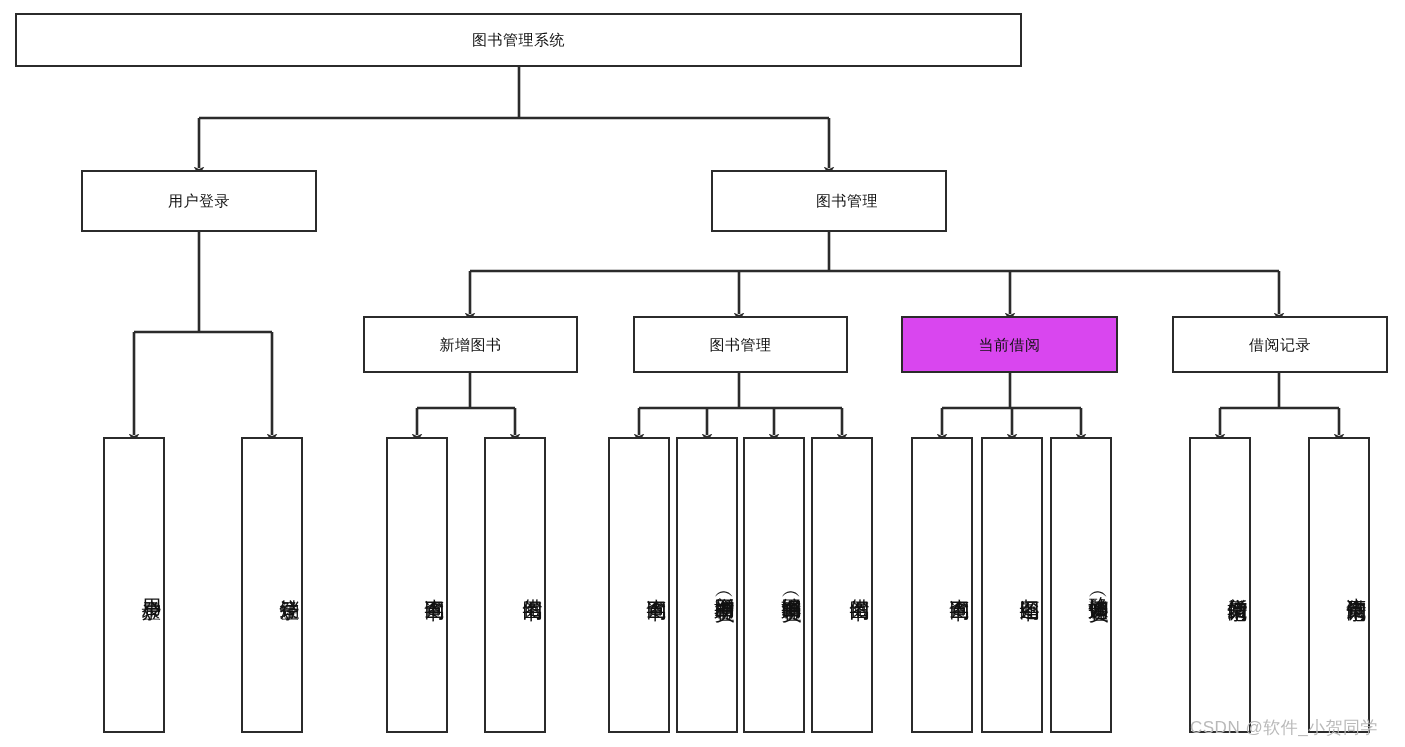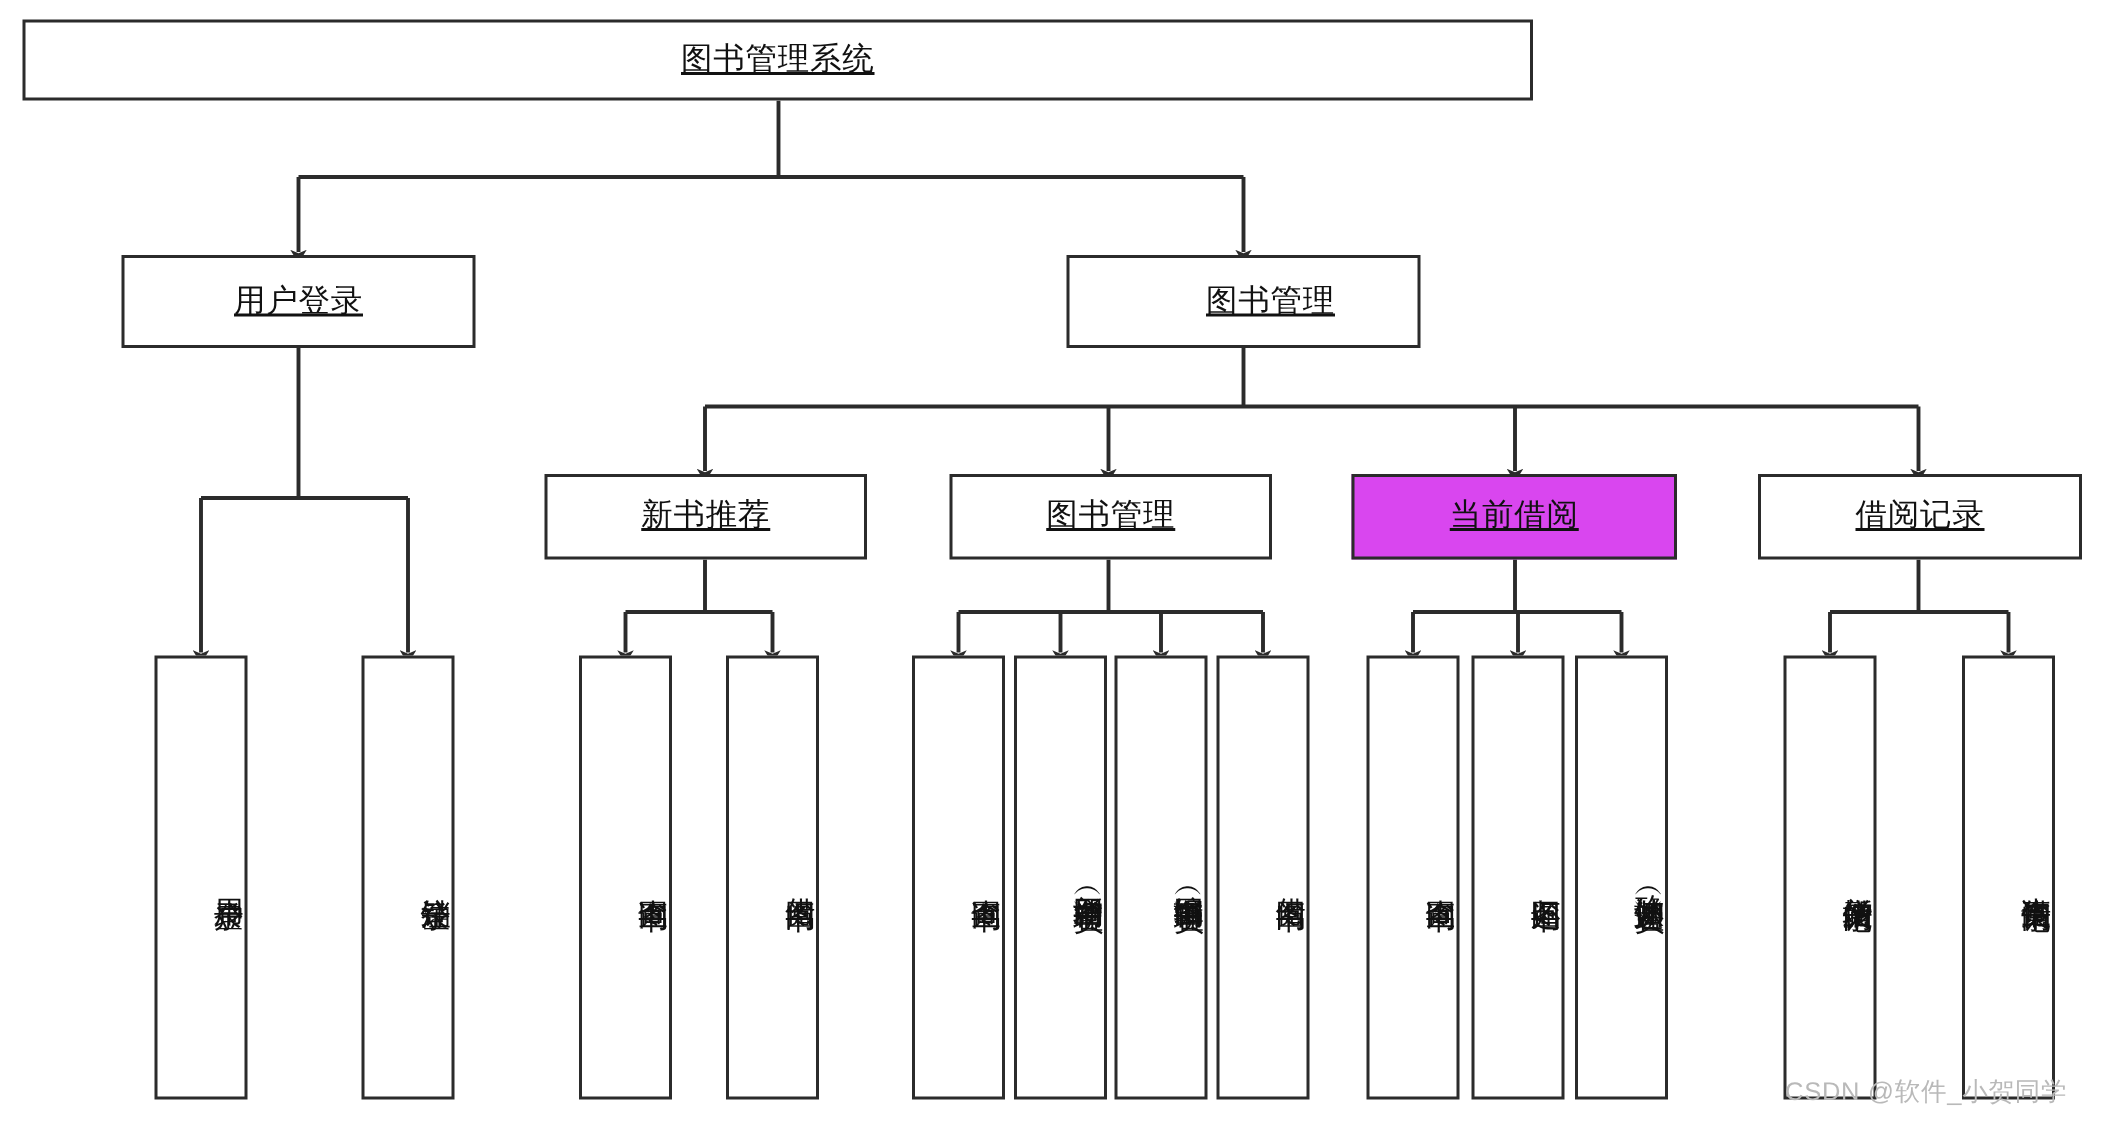--- a/index.html
+++ b/index.html
@@ -29,23 +29,22 @@
     box-sizing: border-box;
     border: 2px solid #2b2b2b;
     background: #ffffff;
     display: flex;
     align-items: center;
     justify-content: center;
     color: #111111;
     line-height: 1.18;
   }
   .node.horizontal {
-    font-size: 21px;
+    font-size: 15px;
     letter-spacing: 0.5px;
-    text-decoration: underline;
   }
   .node.vertical {
     font-size: 20px;
     writing-mode: vertical-rl;
     text-orientation: upright;
     letter-spacing: 1px;
     padding: 6px 0;
     align-items: flex-start;
     justify-content: center;
     white-space: normal;
@@ -116,21 +115,21 @@
       <div class="node horizontal" style="left: 15px; top: 13px; width: 1007px; height: 54px; border-color: rgb(43, 43, 43); background: rgb(255, 255, 255); color: rgb(17, 17, 17);">
         <span class="label">图书管理系统</span>
       </div>
       <div class="node horizontal" style="left: 81px; top: 170px; width: 236px; height: 62px; border-color: rgb(43, 43, 43); background: rgb(255, 255, 255); color: rgb(17, 17, 17);">
         <span class="label">用户登录</span>
       </div>
       <div class="node horizontal" style="left: 711px; top: 170px; width: 236px; height: 62px; border-color: rgb(43, 43, 43); background: rgb(255, 255, 255); color: rgb(17, 17, 17); padding-left: 36px;">
         <span class="label">图书管理</span>
       </div>
       <div class="node horizontal" style="left: 363px; top: 316px; width: 215px; height: 57px; border-color: rgb(43, 43, 43); background: rgb(255, 255, 255); color: rgb(17, 17, 17);">
-        <span class="label">新书推荐</span>
+        <span class="label">新增图书</span>
       </div>
       <div class="node horizontal" style="left: 633px; top: 316px; width: 215px; height: 57px; border-color: rgb(43, 43, 43); background: rgb(255, 255, 255); color: rgb(17, 17, 17);">
         <span class="label">图书管理</span>
       </div>
       <div class="node horizontal" style="left: 901px; top: 316px; width: 217px; height: 57px; border-color: rgb(43, 43, 43); background: #d946ef; color: rgb(17, 17, 17);">
         <span class="label">当前借阅</span>
       </div>
       <div class="node horizontal" style="left: 1172px; top: 316px; width: 216px; height: 57px; border-color: rgb(43, 43, 43); background: rgb(255, 255, 255); color: rgb(17, 17, 17);">
         <span class="label">借阅记录</span>
       </div>

